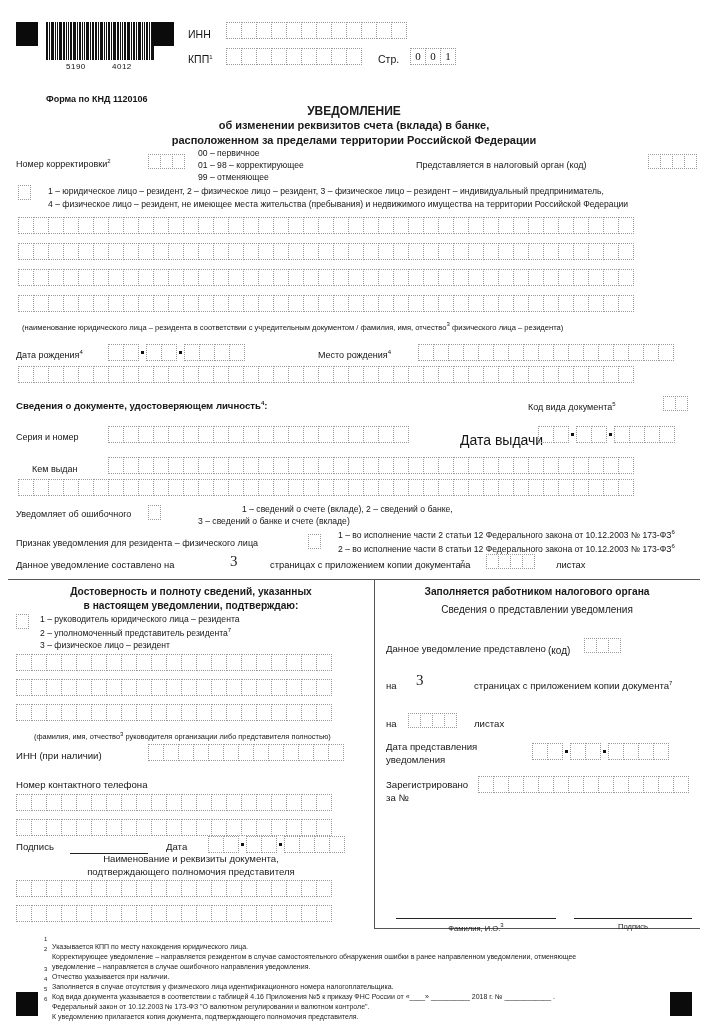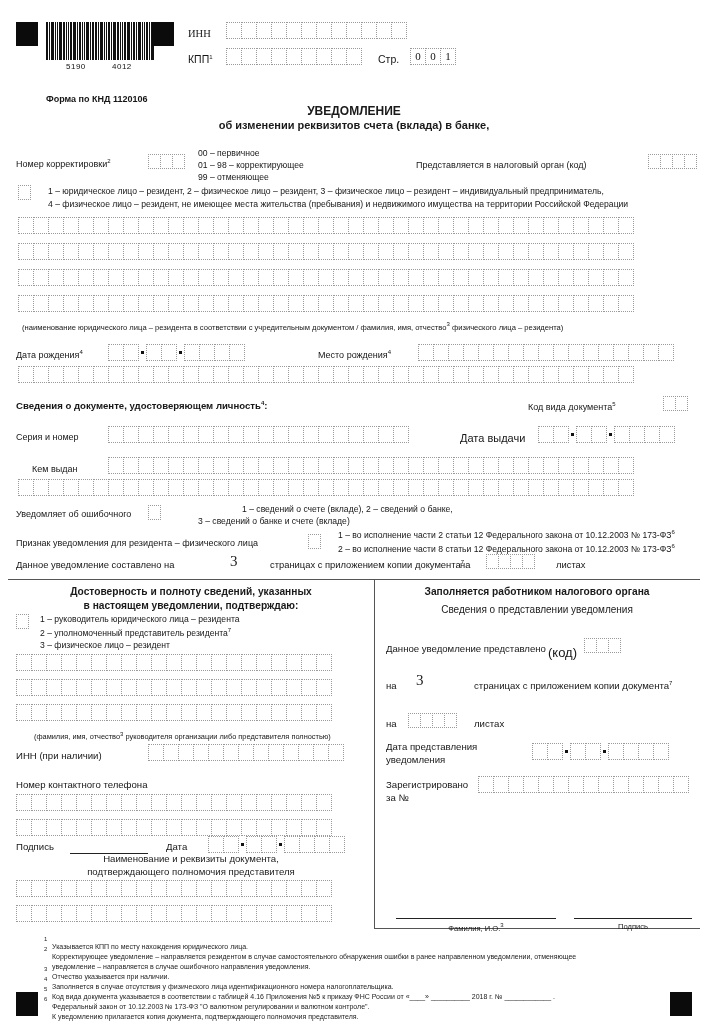--- a/index.html
+++ b/index.html
@@ -90,21 +90,21 @@
         <span style="width:1px"></span>
     <span style="width:1px"></span>
         <span style="width:2px"></span>
         <span style="width:1px"></span>
         <span style="width:3px"></span>
   </div>
   <div class="bcnum" style="left:58px;top:54px;">5190</div>
   <div class="bcnum" style="left:104px;top:54px;">4012</div>
   <div class="sq" style="left:144px;top:14px;width:22px;height:24px;"></div>
 
-  <div class="lbl" style="left:180px;top:20px;font-size:10.5px;font-family:Liberation Serif, serif;">ИНН</div>
+  <div class="lbl" style="left:180px;top:20px;font-size:10.5px;">ИНН</div>
   <div class="cells abs" style="left:218px;top:14px;">
     <i></i>
         <i></i>
         <i></i>
         <i></i>
     <i></i>
         <i></i>
         <i></i>
         <i></i>
     <i></i>
@@ -131,20 +131,21 @@
   <div class="cells abs" style="left:402px;top:40px;">
     <i>0</i>
     <i>0</i>
     <i>1</i>
   </div>
 
   <div class="lbl b" style="left:38px;top:86px;font-size:9px;">Форма по КНД 1120106</div>
 
   <div class="title" style="top:96px;font-size:12px;">УВЕДОМЛЕНИЕ</div>
   <div class="title" style="top:111px;font-size:11px;">об изменении реквизитов счета (вклада) в банке,</div>
+  <div class="title" style="top:126px;font-size:11px;">расположенном за пределами территории Российской Федерации</div>
 
   <div class="lbl" style="left:8px;top:150px;font-size:9px;">
     <span>Номер корректировки</span><span class="sup">2</span>
   </div>
   <div class="cells abs sm" style="left:140px;top:146px;">
     <i></i>
         <i></i>
         <i></i>
   </div>
   <div class="lbl" style="left:190px;top:140px;">00 – первичное</div>
@@ -459,21 +460,21 @@
         <i></i>
         <i></i>
         <i></i>
         <i></i>
         <i></i>
     <i></i>
         <i></i>
         <i></i>
         <i></i>
   </div>
-  <div class="lbl" style="left:452px;top:424px;font-size:11px;">Дата выдачи</div>
+  <div class="lbl" style="left:452px;top:424px;font-size:14px;">Дата выдачи</div>
   <div class="abs" style="left:530px;top:418px;display:flex;">
     <div class="cells">
           <i></i>
           <i></i>
         </div>
     <div class="dotsep">
           <b></b>
         </div>
     <div class="cells">
           <i></i>
@@ -830,21 +831,21 @@
         <i></i>
         <i></i>
         <i></i>
     <i></i>
   </div>
 
   <div class="abs ctr" style="left:366px;top:578px;width:326px;font-weight:bold;font-size:10.2px;">Заполняется работником налогового органа</div>
   <div class="abs ctr" style="left:366px;top:596px;width:326px;font-size:10px;">Сведения о представлении уведомления</div>
 
   <div class="lbl" style="left:378px;top:635px;font-size:9.6px;">Данное уведомление представлено</div>
-  <div class="lbl" style="left:540px;top:637px;font-size:13px;">(код)</div>
+  <div class="lbl" style="left:540px;top:637px;font-size:10px;">(код)</div>
   <div class="cells abs sm" style="left:576px;top:630px;">
     <i></i>
         <i></i>
         <i></i>
   </div>
 
   <div class="lbl" style="left:378px;top:672px;font-size:9.6px;">на</div>
   <div class="abs hand" style="left:408px;top:664px;">3</div>
   <div class="lbl" style="left:466px;top:672px;font-size:9.6px;">
     <span>страницах с приложением копии документа</span><span class="sup">7</span>

